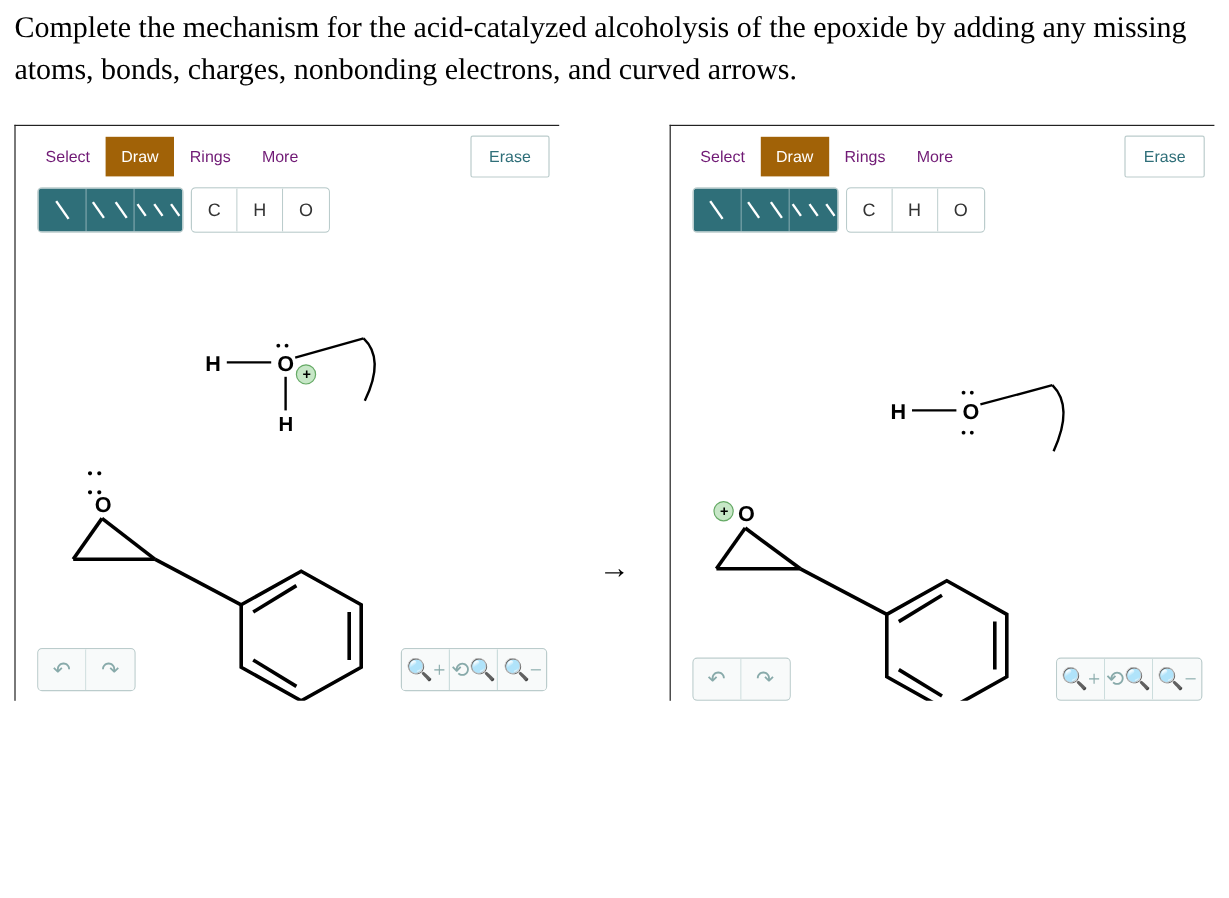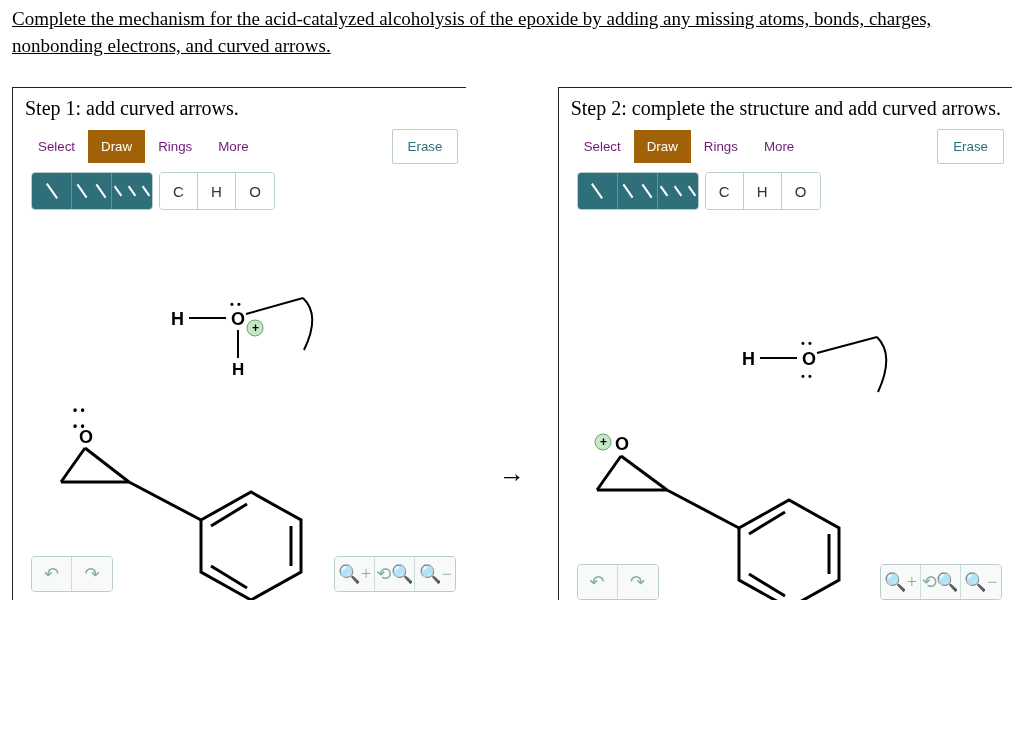--- a/index.html
+++ b/index.html
@@ -4,21 +4,21 @@
   <style>
     * { box-sizing: border-box; margin: 0; padding: 0; }
     body {
       font-family: "Times New Roman", serif;
       background: #fff;
       width: 1024px;
       height: 748px;
       padding: 6px 12px;
       color: #000;
     }
-    .question { font-size: 19px; line-height: 1.4; margin-bottom: 28px; text-decoration: underline; }
+    .question { font-size: 25px; line-height: 1.4; margin-bottom: 28px; }
     .panels { display: flex; gap: 16px; }
     .panel {
       width: 460px;
       border-top: 1px solid #222;
       border-left: 1px solid #222;
       position: relative;
     }
     .panel-inner { padding: 6px 0 0 8px; }
     .step-title { font-size: 20px; font-family: "Times New Roman", serif; margin: 2px 0 8px 4px; line-height: 1.25; }
     .toolbar-row1 { display: flex; align-items: center; gap: 0; margin: 2px 0 8px 4px; font-family: Arial, sans-serif; font-size: 15px; }
@@ -48,21 +48,20 @@
   </style>
 </head>
 <body>
 
 <div class="question">Complete the mechanism for the acid-catalyzed alcoholysis of the epoxide by adding any missing atoms, bonds, charges, nonbonding electrons, and curved arrows.</div>
 
 <div class="panels">
 
   <div class="panel">
     <div class="panel-inner">
-      <div class="step-title">Step 1: add curved arrows.</div>
       <div class="toolbar-row1">
         <button class="tab">Select</button>
         <button class="tab active">Draw</button>
         <button class="tab">Rings</button>
         <button class="tab">More</button>
         <button class="erase-btn">Erase</button>
       </div>
       <div class="toolbar-row2">
         <div class="bond-group">
           <div class="bond-btn bond-single"></div>
@@ -125,21 +124,20 @@
       </div>
     </div>
   </div>
 
   <div class="arrow-divider">
     <span style="font-size:26px;">→</span>
   </div>
 
   <div class="panel">
     <div class="panel-inner">
-      <div class="step-title">Step 2: complete the structure and add curved arrows.</div>
       <div class="toolbar-row1">
         <button class="tab">Select</button>
         <button class="tab active">Draw</button>
         <button class="tab">Rings</button>
         <button class="tab">More</button>
         <button class="erase-btn">Erase</button>
       </div>
       <div class="toolbar-row2">
         <div class="bond-group">
           <div class="bond-btn bond-single"></div>

